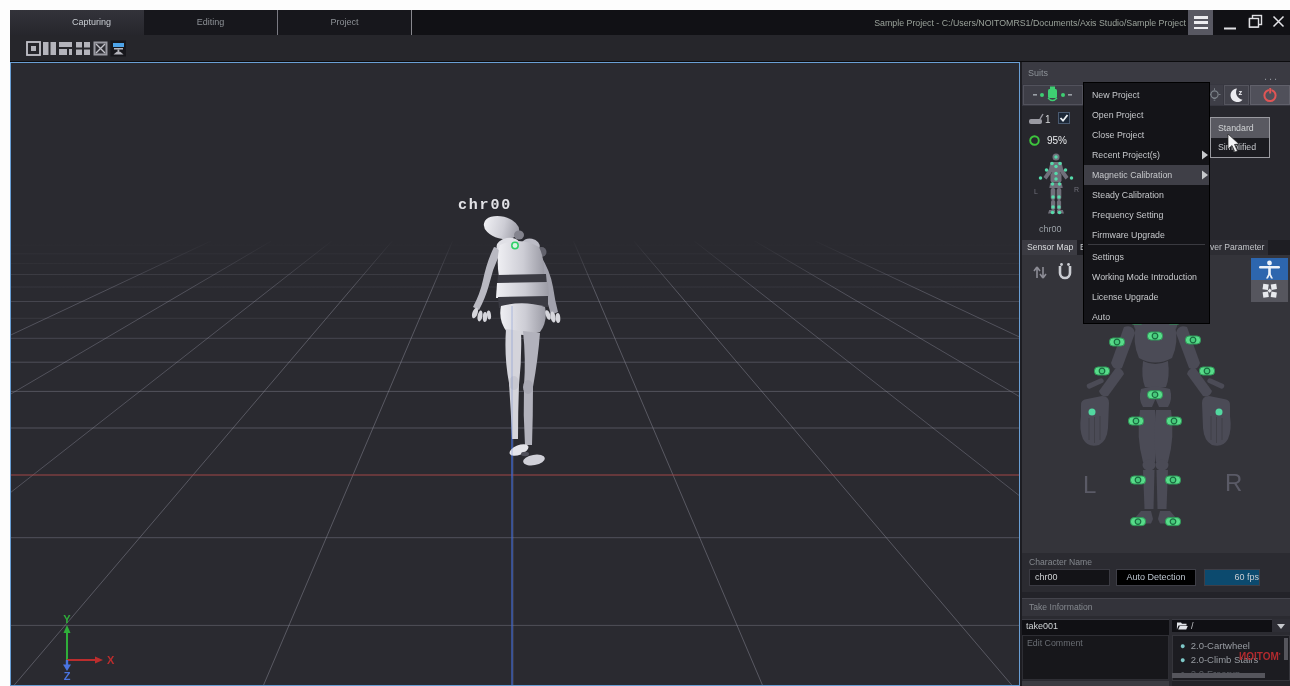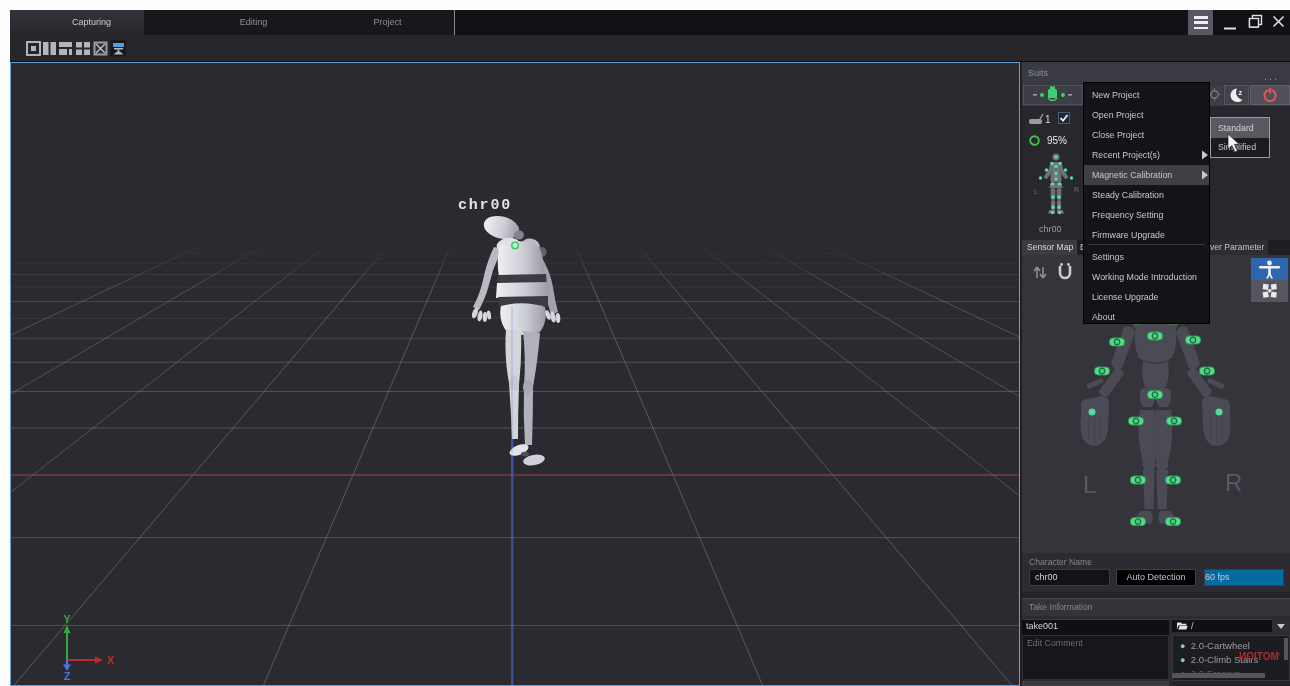--- a/index.html
+++ b/index.html
@@ -3,21 +3,21 @@
 <meta charset="utf-8">
 <style>
 html,body{margin:0;padding:0;background:#fdfdfd;font-family:"Liberation Sans",sans-serif;}
 #page{position:relative;width:1290px;height:686px;overflow:hidden;background:#fdfdfd;}
 .a{position:absolute;}
 #win{position:absolute;left:10px;top:10px;width:1280px;height:676px;background:#1d1d22;}
 
 #tbar{position:absolute;left:0;top:0;width:1280px;height:25px;background:#111115;}
 .tab{position:absolute;top:0;height:25px;width:133px;text-align:center;line-height:25px;font-size:9px;}
 .tabA{background:linear-gradient(#33333a,#26262c);color:#c9cdd2;border-right:1px solid #0a0a0c;}
-.tabI{background:#17171c;color:#8d9196;border-right:1px solid #0a0a0c;padding-left:43px;}
+.tabI{background:#17171c;color:#8d9196;border-right:1px solid #0a0a0c;}
 #ttext{position:absolute;top:0;right:104px;height:25px;line-height:26px;font-size:8.8px;color:#9ba39b;}
 #hamb{position:absolute;left:1178px;top:0;width:25px;height:25px;background:#585862;}
 .hline{position:absolute;left:5.5px;width:14px;height:2.6px;background:#ececf0;}
 .wbtn{position:absolute;top:0;width:24px;height:25px;color:#e4e4e8;text-align:center;}
 
 #ltool{position:absolute;left:0;top:25px;width:1280px;height:26px;background:#26262b;border-bottom:1px solid #0c0c0e;}
 
 #vp{position:absolute;left:0px;top:52px;width:1008px;height:622px;background:#2a2a30;border:1px solid #6a9fd4;}
 
 #rp{position:absolute;left:1012px;top:52px;width:268px;height:624px;background:#2b2b31;}
@@ -28,20 +28,21 @@
 </style>
 </head>
 <body>
 <div id="page">
 <div id="win">
 
   <div id="tbar">
     <div class="tab tabA" style="left:0;padding-left:15px;">Capturing</div>
     <div class="tab tabI" style="left:134px;border-right:1px solid #7a7a82;">Editing</div>
     <div class="tab tabI" style="left:268px;border-right:1px solid #88888e;">Project</div>
+    <div id="ttext">Sample Project - C:/Users/NOITOMRS1/Documents/Axis Studio/Sample Project</div>
     <div id="hamb">
       <div class="hline" style="top:6px;"></div>
       <div class="hline" style="top:11.4px;"></div>
       <div class="hline" style="top:16.8px;"></div>
     </div>
     <div class="wbtn" style="left:1212px;"><svg width="24" height="25">
             <rect x="2" y="17.5" width="12" height="2" fill="#e0e0e4"></rect>
           </svg></div>
     <div class="wbtn" style="left:1234px;"><svg width="24" height="25">
             <rect x="8.5" y="5.5" width="9" height="9" fill="none" stroke="#e0e0e4" stroke-width="1.4"></rect>
@@ -333,21 +334,21 @@
           <use href="#sens" x="151" y="225"></use>
           <use href="#sens" x="116" y="266.6"></use>
           <use href="#sens" x="151" y="266.6"></use>
           <circle cx="70" cy="157" r="3.5" fill="#52d8a0"></circle>
           <circle cx="197" cy="157" r="3.5" fill="#52d8a0"></circle>
         </svg>
 <div class="a" style="left:0;top:491px;width:268px;height:45px;background:#2b2b31;"></div>
 <div class="a" style="left:7px;top:495px;font-size:8.6px;color:#84888e;">Character Name</div>
 <div class="a" style="left:7px;top:507px;width:81px;height:17px;background:#131317;border:1px solid #3a3a42;box-sizing:border-box;font-size:9px;color:#d0d2d4;line-height:15px;padding-left:5px;">chr00</div>
 <div class="a" style="left:94px;top:507px;width:80px;height:17px;background:#000000;border:1px solid #3e3e46;box-sizing:border-box;font-size:9px;color:#bac3cd;line-height:15px;text-align:center;">Auto Detection</div>
-<div class="a" style="left:182px;top:507px;width:80px;height:17px;background:#0369a1;border:1px solid #3e3e46;box-sizing:border-box;font-size:9px;color:#c8ccd2;line-height:15px;text-align:left;">60 fps</div>
+<div class="a" style="left:182px;top:507px;width:56px;height:17px;background:#0c4a6e;border:1px solid #3e3e46;box-sizing:border-box;font-size:9px;color:#c8ccd2;line-height:15px;text-align:right;">60 fps</div>
 <div class="a" style="left:0;top:530px;width:268px;height:6px;background:#232329;"></div>
 <div class="a" style="left:0;top:536px;width:268px;height:18px;background:#33333a;border-top:1px solid #44444c;box-sizing:border-box;"></div>
 <div class="a" style="left:7px;top:540px;font-size:8.6px;color:#84888e;">Take Information</div>
 <div class="a" style="left:0;top:557px;width:147px;height:30px;background:#101014;border-top:1px solid #3a3a42;font-size:9px;color:#cfd2d4;line-height:13px;padding-left:4px;box-sizing:border-box;">take001</div>
 <div class="a" style="left:150px;top:557px;width:118px;height:13px;background:#101014;border-top:1px solid #3a3a42;box-sizing:border-box;"></div>
 <svg class="a" style="left:154px;top:557px;" width="30" height="13">
           <path d="M1 3.5 h4 l1 1.2 h4.5 v1.8 h-8 l-1.6 4 Z" fill="#e2e4e8"></path>
           <path d="M2.2 10.5 l1.6 -3.6 h8 l-1.6 3.6 Z" fill="#e2e4e8"></path>
           <text x="15" y="10" font-size="9" fill="#c2c4c8">/</text>
         </svg>
@@ -380,21 +381,21 @@
 <div class="mi" style="top:82px;background:#3f3f47;">Magnetic Calibration</div>
 <svg class="a" style="left:116px;top:82px;" width="9" height="20">
         <path d="M2 5.5 L8 10 L2 14.5 Z" fill="#c7c9cc"></path>
       </svg>
 <div class="mi" style="top:102px;">Steady Calibration</div>
 <div class="mi" style="top:122px;">Frequency Setting</div>
 <div class="mi" style="top:142px;">Firmware Upgrade</div>
 <div class="mi" style="top:164px;">Settings</div>
 <div class="mi" style="top:184px;">Working Mode Introduction</div>
 <div class="mi" style="top:204px;">License Upgrade</div>
-<div class="mi" style="top:224px;">About</div>
+<div class="mi" style="top:224px;">Auto</div>
 <div class="a" style="left:4px;top:161px;width:117px;height:1px;background:#3a3a40;"></div>
     </div>
 <div class="sub" style="top:117px;height:41px;">
 <div class="a" style="left:0;top:0;width:58px;height:20px;background:#595961;font-size:8.8px;color:#d2d4d6;line-height:20px;padding-left:7px;box-sizing:border-box;">Standard</div>
 <div class="a" style="left:0;top:20px;width:58px;height:19px;font-size:8.8px;color:#c6c8cc;line-height:19px;padding-left:7px;box-sizing:border-box;">Simplified</div>
 </div>
 <svg class="a" style="left:1227px;top:133px;" width="16" height="22">
       <path d="M1 1 L1 16 L5 12.5 L8 19 L10.5 18 L7.5 11.5 L12 11 Z" fill="#f4f4f6" stroke="#222" stroke-width="0.7"></path>
     </svg>
 </div>

